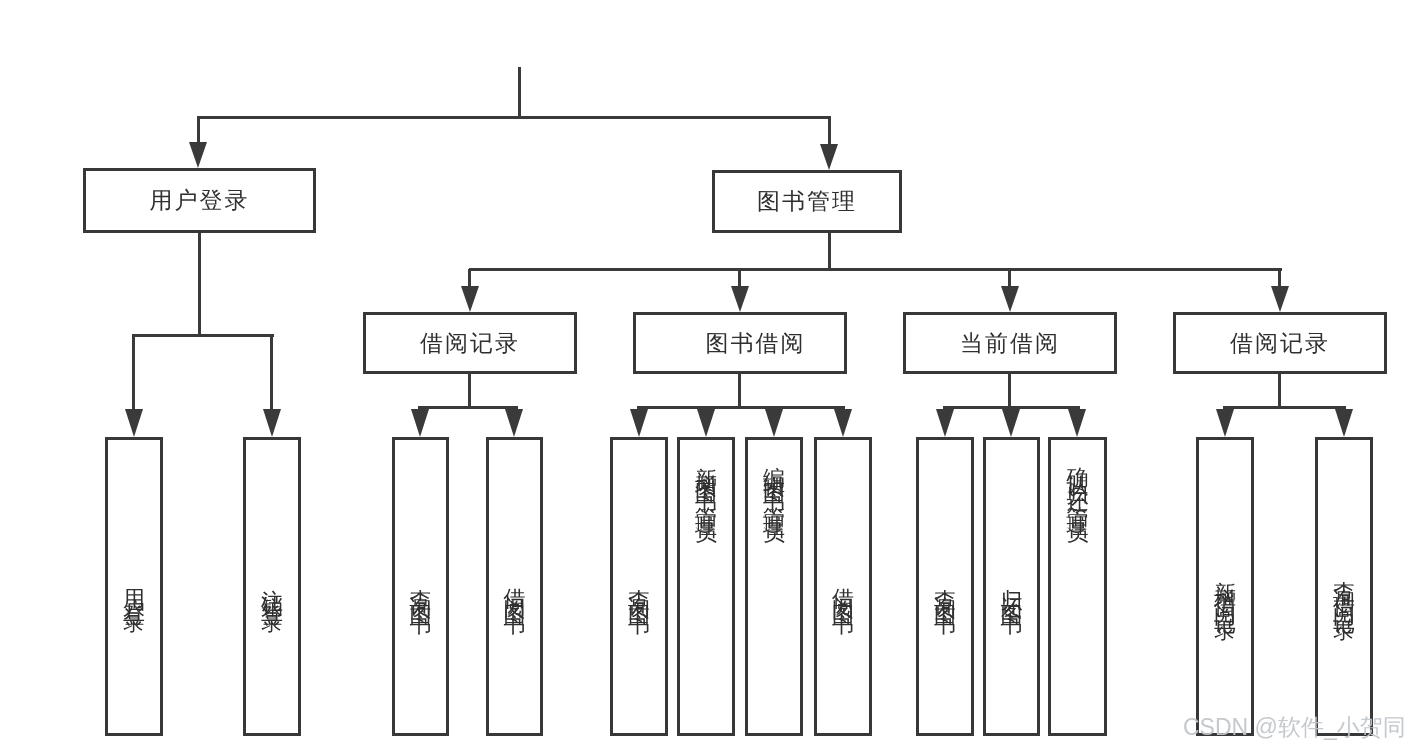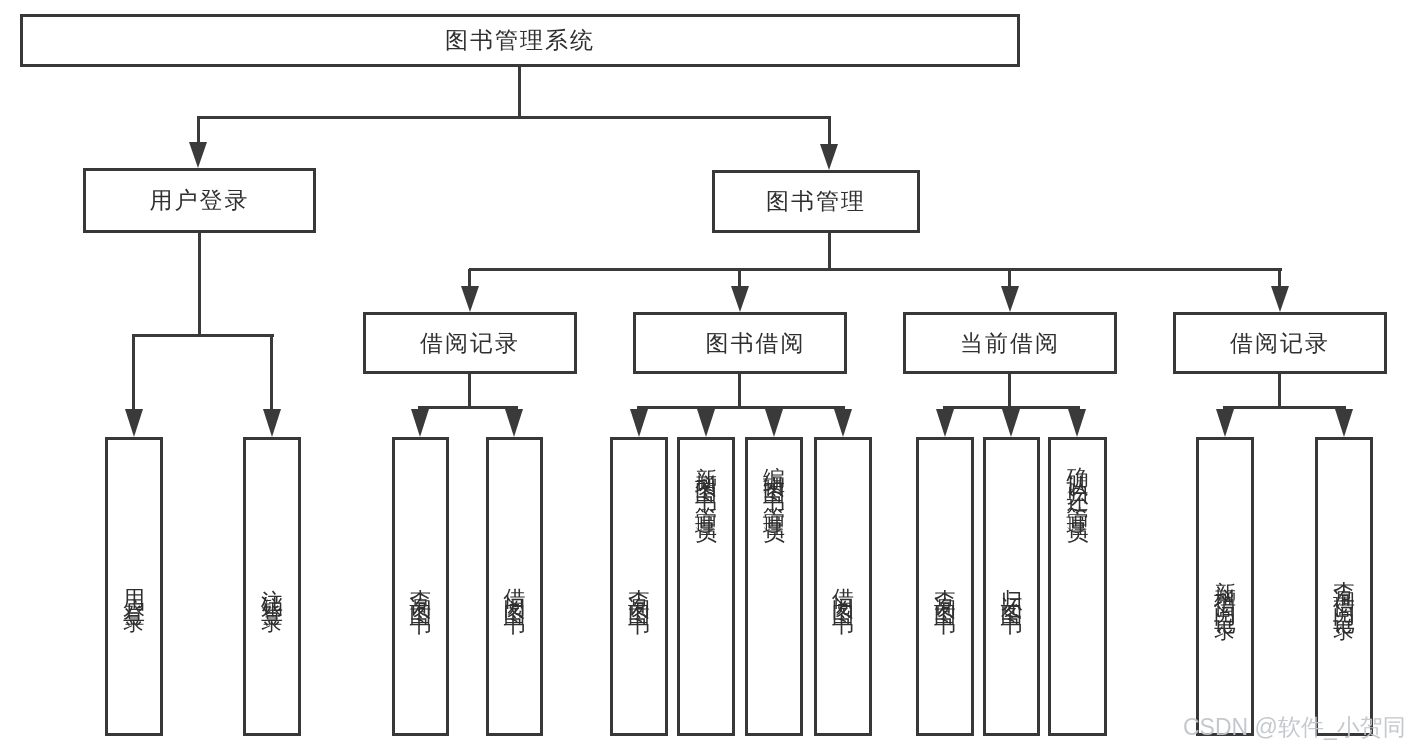--- a/index.html
+++ b/index.html
@@ -102,28 +102,25 @@
   <div class="hline" style="left:943px; top:406px; width:137px;"></div>
   <div class="arrow big" style="left:936px; top:409px;"></div>
   <div class="arrow big" style="left:1002px; top:409px;"></div>
   <div class="arrow big" style="left:1068px; top:409px;"></div>
 
   <div class="vline" style="left:1278px; top:374px; height:34px;"></div>
   <div class="hline" style="left:1223px; top:406px; width:123px;"></div>
   <div class="arrow big" style="left:1216px; top:409px;"></div>
   <div class="arrow big" style="left:1335px; top:409px;"></div>
 
-  <div class="node h" style="left:20px; top:14px; width:1000px; height:53px;">
-    <span>图书管理系统</span>
-  </div>
 
   <div class="node h" style="left:83px; top:168px; width:233px; height:65px;">
     <span>用户登录</span>
   </div>
-  <div class="node h" style="left:712px; top:170px; width:208px; height:63px;">
+  <div class="node h" style="left:712px; top:170px; width:190px; height:63px;">
     <span>图书管理</span>
   </div>
 
   <div class="node h" style="left:363px; top:312px; width:214px; height:62px;">
     <span>借阅记录</span>
   </div>
   <div class="node h" style="left:633px; top:312px; width:214px; height:62px;padding-left:31px;">
     <span>图书借阅</span>
   </div>
   <div class="node h" style="left:903px; top:312px; width:214px; height:62px;">

